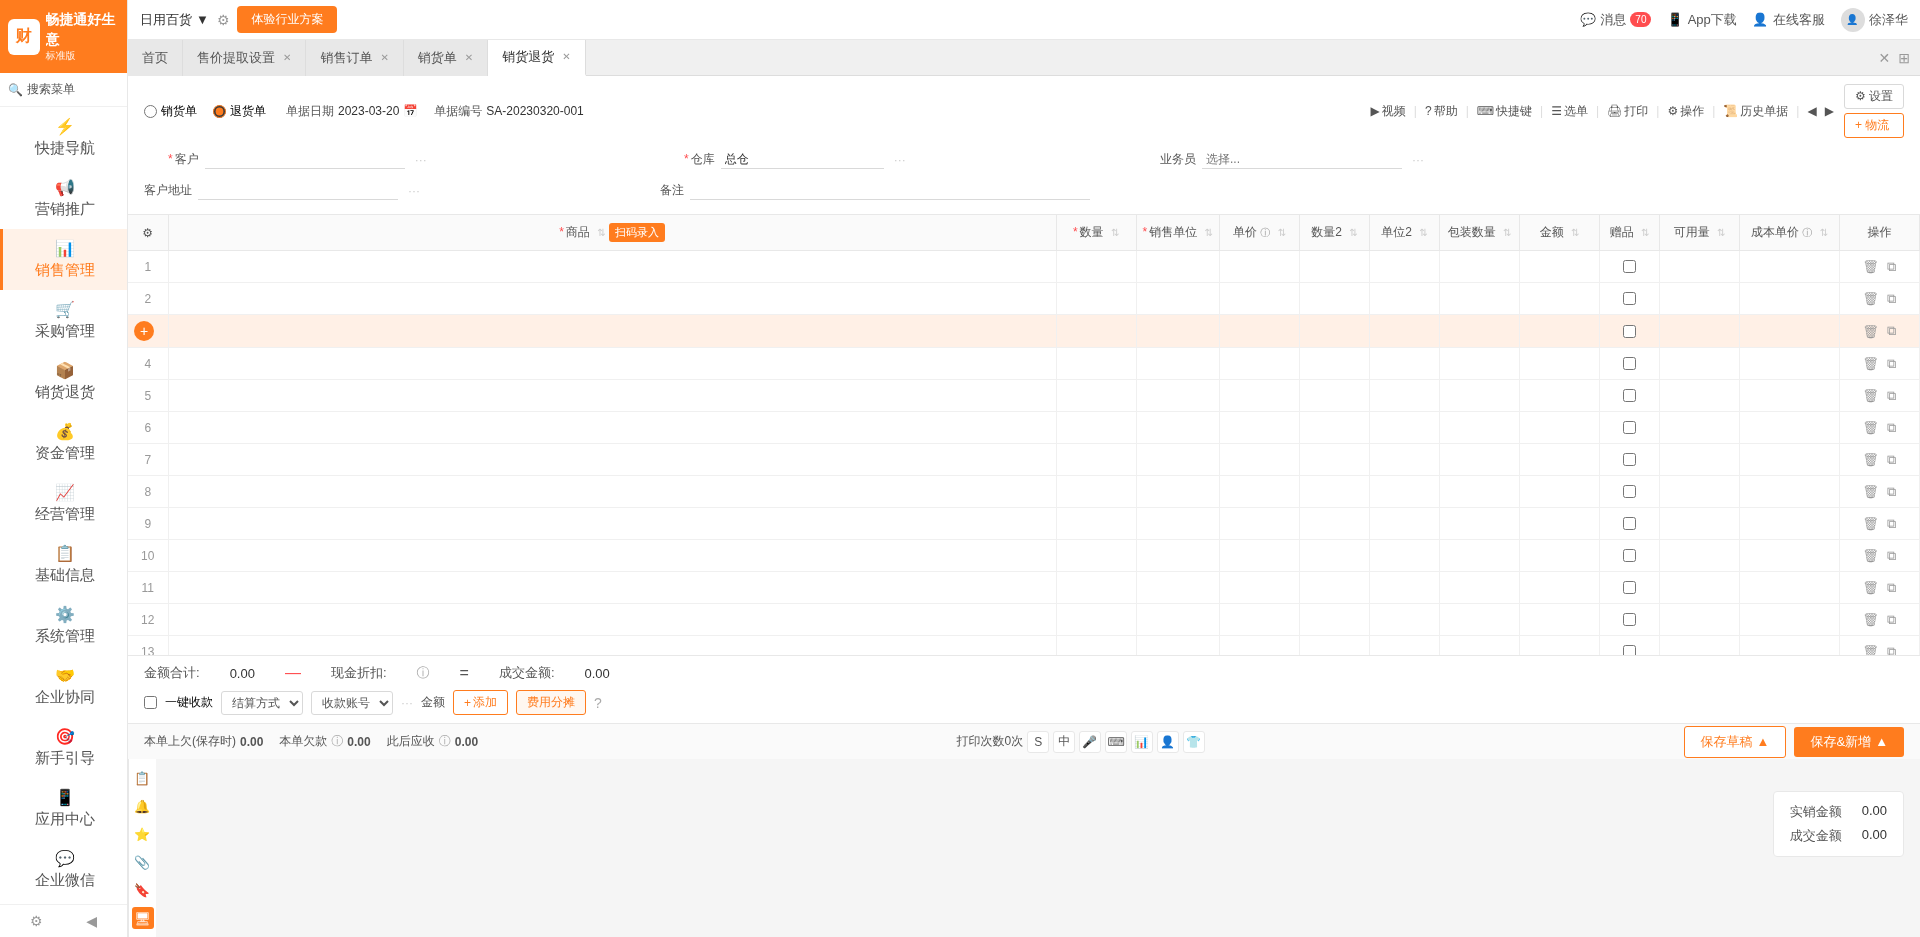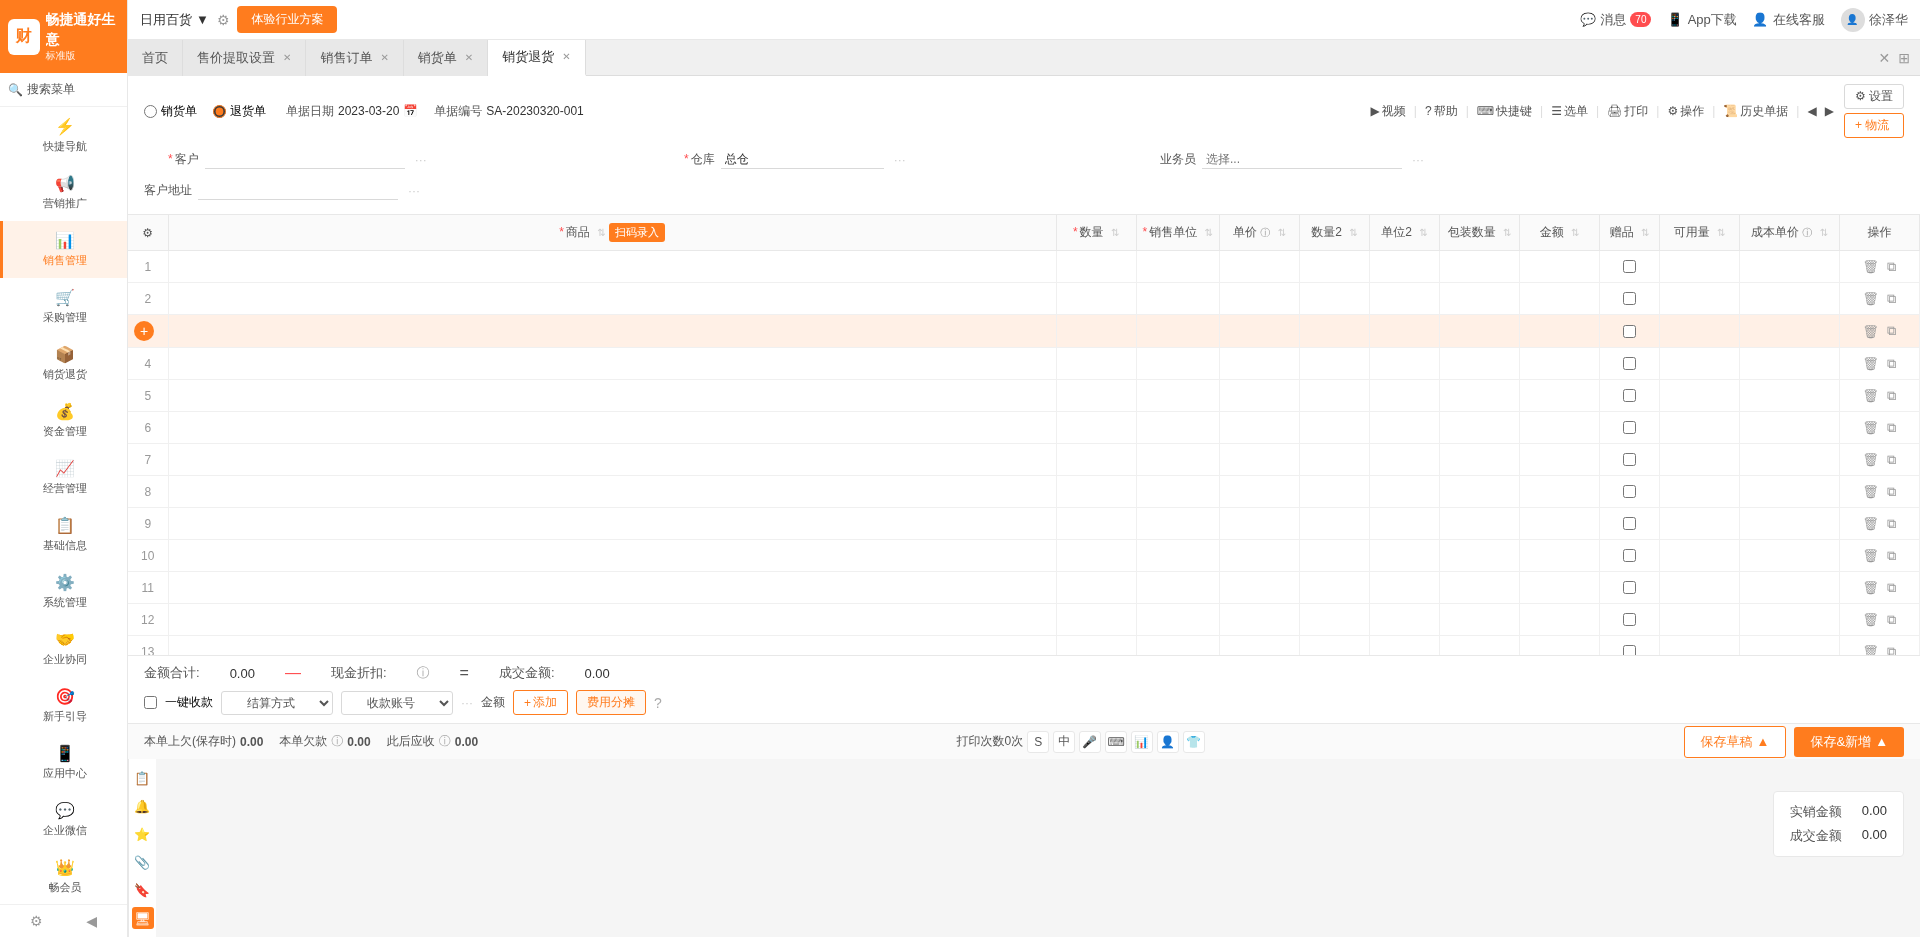--- a/index.html
+++ b/index.html
@@ -11,21 +11,21 @@
     .sidebar-logo-icon { width: 36px; height: 36px; background: #fff; border-radius: 6px; display: flex; align-items: center; justify-content: center; color: #ff7c1e; font-size: 16px; font-weight: bold; }
     .sidebar-logo-text { color: #fff; font-size: 11px; line-height: 1.4; }
     .sidebar-logo-text .main { font-size: 14px; font-weight: bold; }
     .sidebar-logo-text .sub { font-size: 10px; opacity: 0.9; }
     .sidebar-search { padding: 8px; border-bottom: 1px solid #f0f0f0; display: flex; align-items: center; gap: 4px; cursor: pointer; }
     .sidebar-search span { color: #555; font-size: 12px; }
     .sidebar-nav { flex: 1; overflow-y: auto; }
     .sidebar-item { display: flex; flex-direction: column; align-items: center; padding: 10px 4px; cursor: pointer; border-left: 3px solid transparent; color: #555; gap: 3px; }
     .sidebar-item.active { background: #fff2e8; color: #ff7c1e; border-left: 3px solid #ff7c1e; }
     .sidebar-item .icon { font-size: 16px; }
-    .sidebar-item .label { font-size: 11px; text-align: center; }
+    .sidebar-item .label { font-size: 15px; text-align: center; }
     .sidebar-bottom { padding: 8px; display: flex; justify-content: space-around; border-top: 1px solid #f0f0f0; }
     .sidebar-bottom-btn { color: #999; cursor: pointer; font-size: 14px; }
 
     
     .main { flex: 1; display: flex; flex-direction: column; overflow: hidden; }
 
     
     .topbar { height: 40px; background: #fff; border-bottom: 1px solid #e8e8e8; display: flex; align-items: center; justify-content: space-between; padding: 0 12px; }
     .topbar-left { display: flex; align-items: center; gap: 8px; }
     .topbar-select { display: flex; align-items: center; gap: 4px; font-size: 13px; color: #333; cursor: pointer; }
@@ -87,21 +87,21 @@
 
     
     .footer { border-top: 1px solid #e8e8e8; background: #fff; padding: 8px 16px; }
     .footer-amount { display: flex; align-items: center; gap: 30px; margin-bottom: 8px; font-size: 13px; }
     .footer-amount .label { color: #555; }
     .footer-amount .value { color: #333; font-weight: 500; }
     .footer-amount .minus { color: #ff4d4f; font-size: 16px; }
     .footer-amount .equals { color: #555; font-size: 16px; }
     .footer-payment { display: flex; align-items: center; gap: 8px; }
     .footer-payment input[type=checkbox] { accent-color: #ff7c1e; }
-    .payment-select { border: 1px solid #d9d9d9; border-radius: 3px; padding: 3px 21px; font-size: 12px; color: #555; background: #fff; }
+    .payment-select { border: 1px solid #d9d9d9; border-radius: 3px; padding: 3px 6px; font-size: 12px; color: #555; background: #fff; }
     .add-btn-orange { background: #fff; border: 1px solid #ff7c1e; color: #ff7c1e; padding: 3px 10px; border-radius: 3px; cursor: pointer; font-size: 12px; display: flex; align-items: center; gap: 2px; }
     .fee-btn { background: #fff7f0; border: 1px solid #ff7c1e; color: #ff7c1e; padding: 3px 10px; border-radius: 3px; cursor: pointer; font-size: 12px; }
     .question-icon { color: #aaa; cursor: pointer; font-size: 14px; }
 
     
     .status-bar { height: 36px; background: #fafafa; border-top: 1px solid #e8e8e8; display: flex; align-items: center; justify-content: space-between; padding: 0 16px; font-size: 12px; color: #555; }
     .status-bar-left { display: flex; align-items: center; gap: 16px; }
     .status-item { display: flex; align-items: center; gap: 4px; }
     .status-bar-center { display: flex; align-items: center; gap: 4px; }
     .status-icons { display: flex; gap: 4px; }
@@ -355,20 +355,24 @@
             <input class="form-input" placeholder="选择..." style="min-width: 200px;">
             <span class="form-dots">···</span>
           </div>
         </div>
         <div class="form-row">
           <div class="form-field" style="width:420px;">
             <label>客户地址</label>
             <input class="form-input" style="min-width: 200px;">
             <span class="form-dots">···</span>
           </div>
+          <div class="form-field" style="margin-left:80px; flex:1;">
+            <label>备注</label>
+            <input class="form-input" style="min-width: 400px;">
+          </div>
         </div>
       </div>
 
       <div class="table-container">
         <table>
           <thead>
             <tr>
               <th class="gear-col">
                 <span>⚙</span>
               </th>

